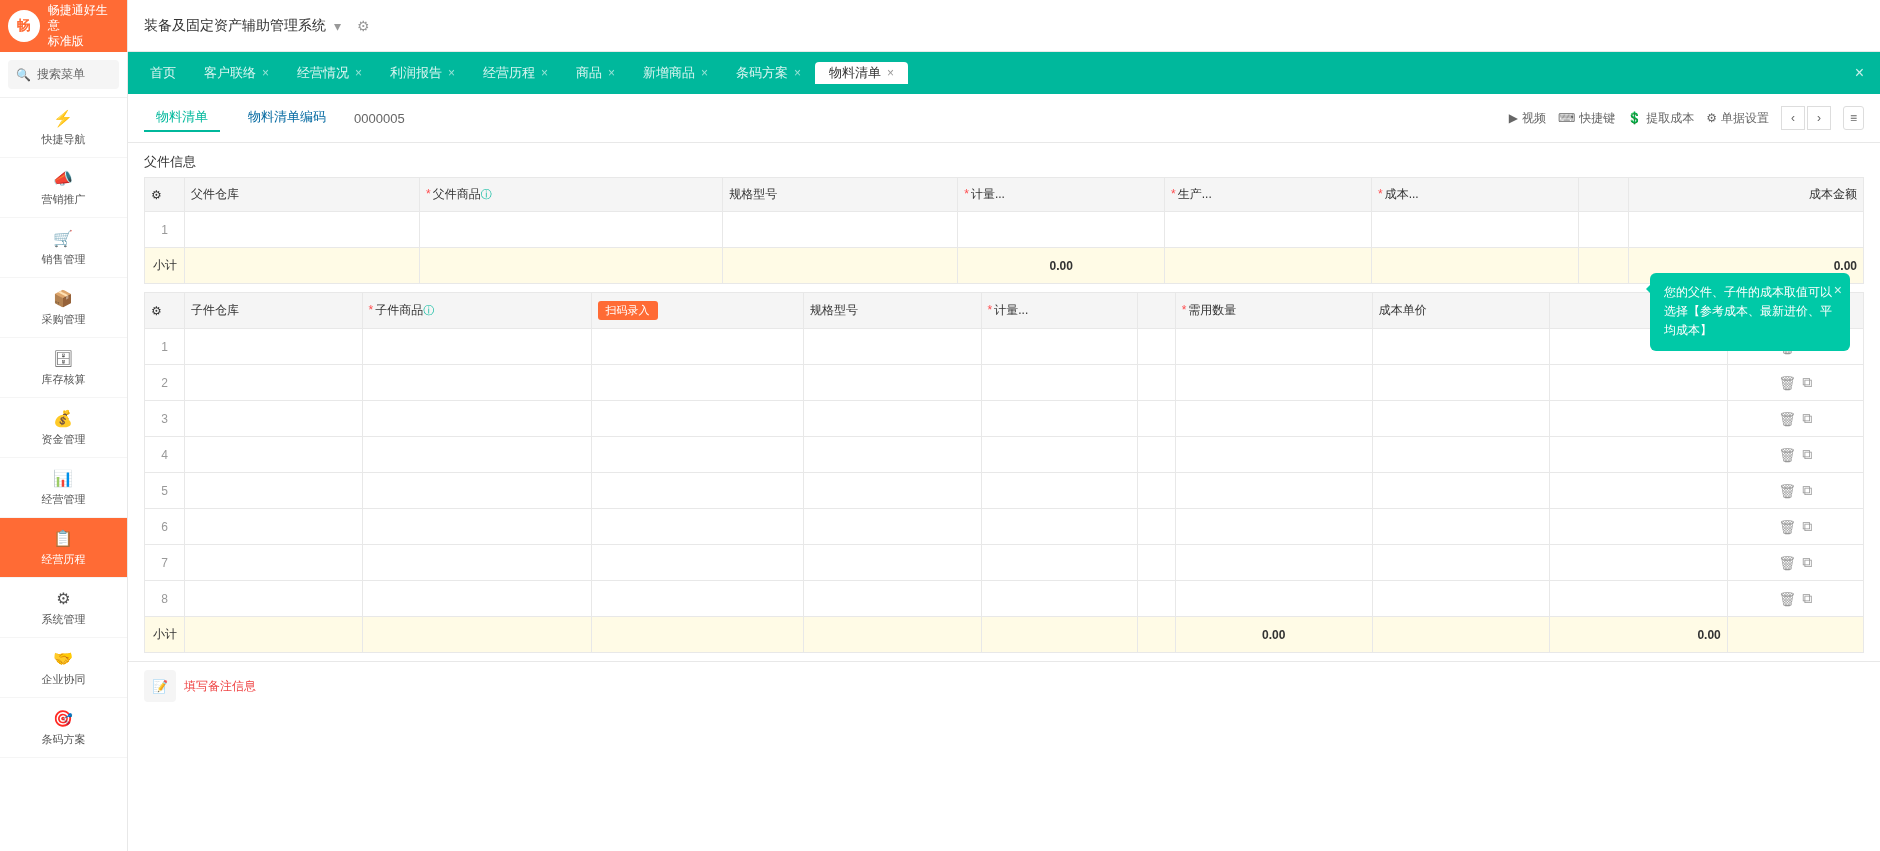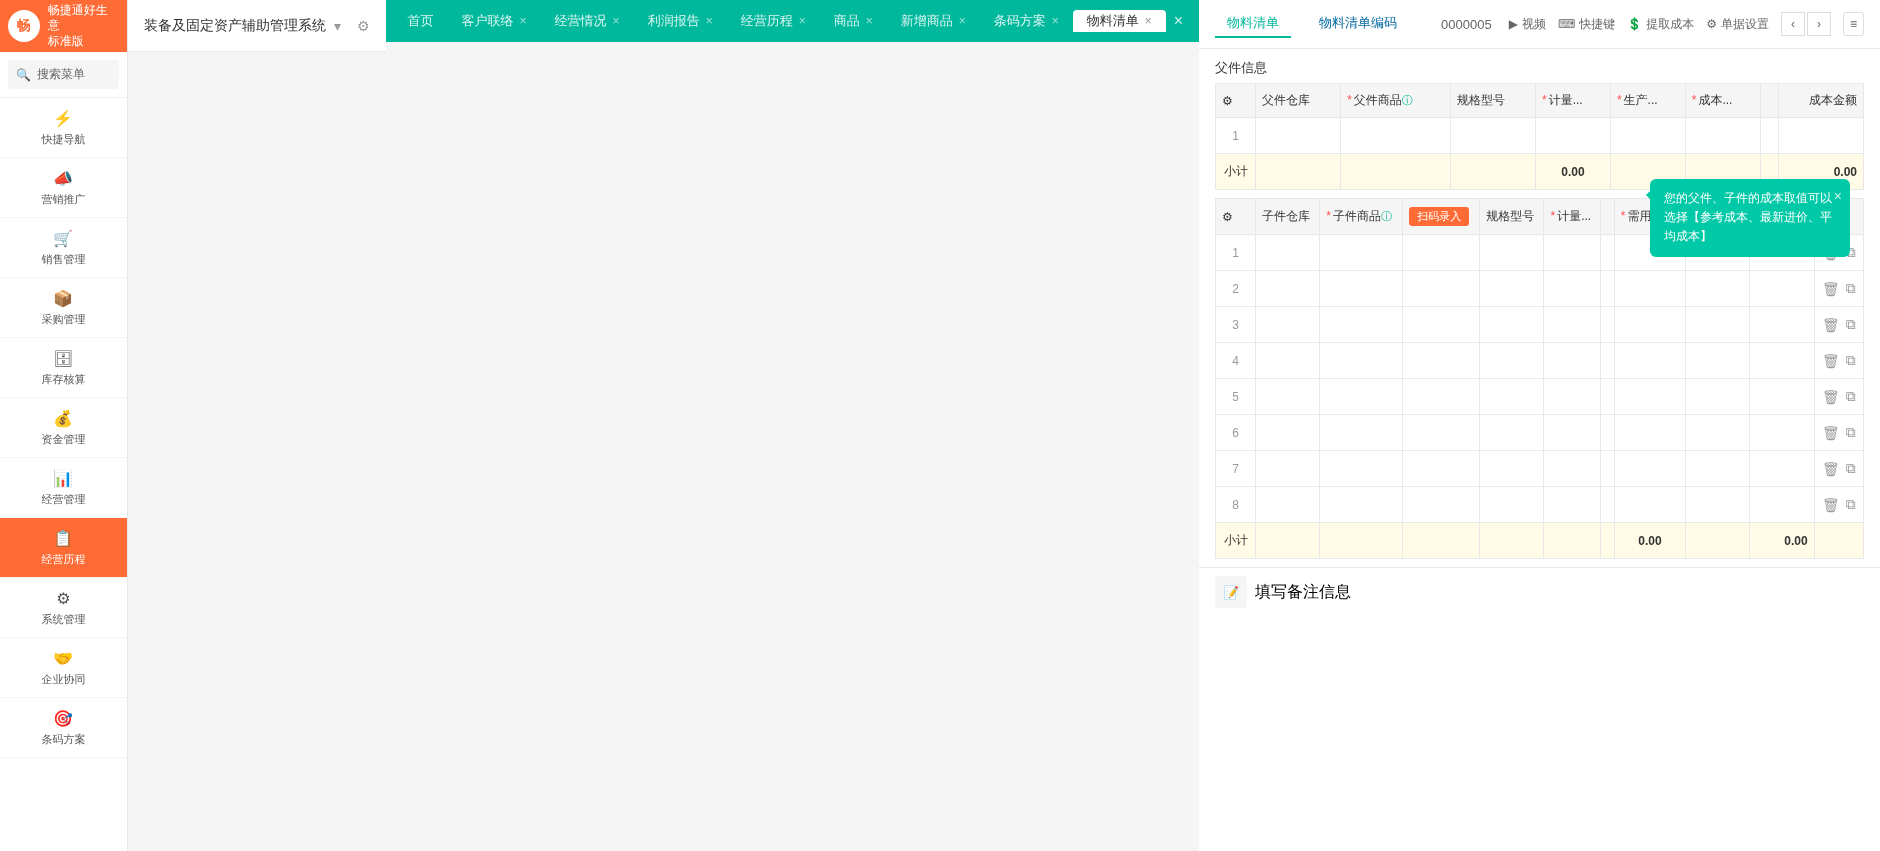--- a/index.html
+++ b/index.html
@@ -79,21 +79,21 @@
       display: flex;
       align-items: center;
       justify-content: center;
       font-size: 16px;
     }
 
     
     .main {
       flex: 1;
       display: flex;
-      flex-direction: row;
+      flex-direction: column;
       overflow: hidden;
     }
 
     
     .top-header {
       background: #fff;
       height: 52px;
       display: flex;
       align-items: center;
       padding: 0 16px;
@@ -211,21 +211,20 @@
       border-bottom: 2px solid transparent;
       font-size: 13px;
     }
     .sub-tab.active {
       color: #00b89c;
       border-bottom: 2px solid #00b89c;
     }
     .breadcrumb-num {
       color: #666;
       font-size: 13px;
-      margin-left: 16px;
     }
     .sub-actions {
       margin-left: auto;
       display: flex;
       align-items: center;
       gap: 12px;
       color: #666;
       font-size: 12px;
     }
     .sub-action-item {
@@ -761,17 +760,17 @@
             <td></td>
             <td style="text-align:right;font-weight:bold">0.00</td>
             <td></td>
           </tr>
         </tbody>
       </table>
     </div>
 
     <div class="bottom-toolbar">
       <div class="bottom-icon">📝</div>
-      <span style="color:#000000;font-size:16px">填写备注信息</span>
+      <span style="color:#ef4444;font-size:12px">填写备注信息</span>
     </div>
 
   </div>
 </div>
 
 </body></html>

